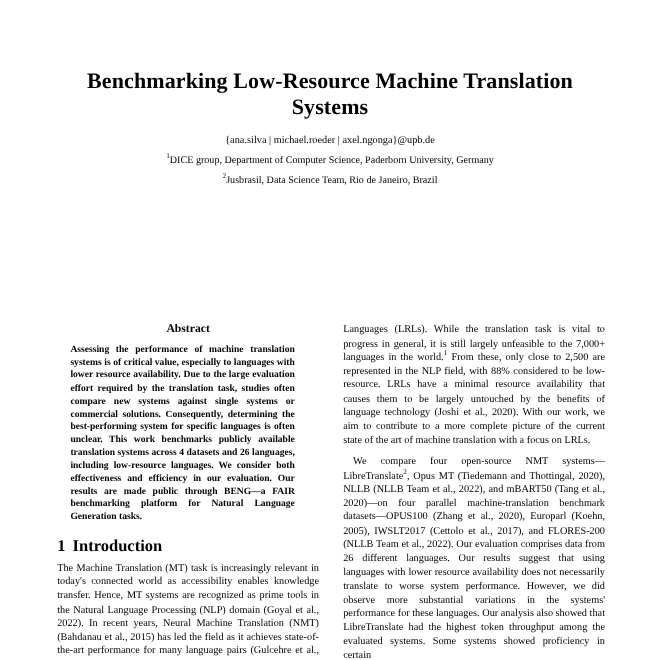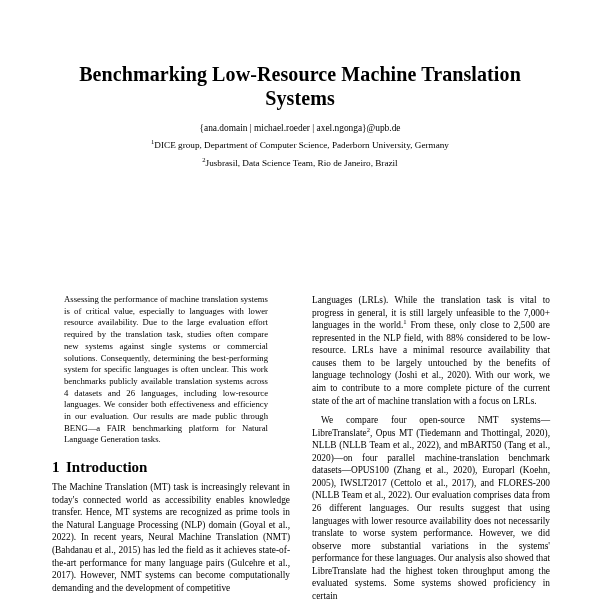--- a/index.html
+++ b/index.html
@@ -80,20 +80,21 @@
     font-weight: bold;
     text-align: left;
     margin: 13px 0 5px 0;
   }
   .abstract-body {
     font-size: 8.7px;
     line-height: 1.345;
     text-align: justify;
     margin: 0 22px 0 12px;
     hyphens: auto;
+    font-weight: bold;
   }
   .body-text {
     font-size: 9.35px;
     line-height: 1.345;
     text-align: justify;
     margin: 0;
     hyphens: auto;
   }
   .body-text + .body-text {
     margin-top: 7px;
@@ -112,28 +113,29 @@
   }
 </style>
 </head>
 <body>
 
 <div class="page">
 
   <div class="title">Benchmarking Low-Resource Machine Translation Systems</div>
 
 
-  <div class="emails">{ana.domain | michael.roeder | axel.ngonga}@upb.de</div>
+  <div class="emails">{ana.silva | michael.roeder | axel.ngonga}@upb.de</div>
 
   <div class="affil"><sup>1</sup>DICE group, Department of Computer Science, Paderborn University, Germany</div>
   <div class="affil"><sup>2</sup>Jusbrasil, Data Science Team, Rio de Janeiro, Brazil</div>
 
   <div class="columns">
 
     <div class="col">
+      <div class="section-head">Abstract</div>
       <div class="abstract-body">Assessing the performance of machine translation systems is of critical value, especially to languages with lower resource availability. Due to the large evaluation effort required by the translation task, studies often compare new systems against single systems or commercial solutions. Consequently, determining the best-performing system for specific languages is often unclear. This work benchmarks publicly available translation systems across 4 datasets and 26 languages, including low-resource languages. We consider both effectiveness and efficiency in our evaluation. Our results are made public through BENG—a FAIR benchmarking platform for Natural Language Generation tasks.</div>
 
       <div class="section-head-left">
         <span class="sec-num">1</span><span>Introduction</span>
       </div>
       <div class="body-text">The Machine Translation (MT) task is increasingly relevant in today's connected world as accessibility enables knowledge transfer. Hence, MT systems are recognized as prime tools in the Natural Language Processing (NLP) domain (Goyal et al., 2022). In recent years, Neural Machine Translation (NMT) (Bahdanau et al., 2015) has led the field as it achieves state-of-the-art performance for many language pairs (Gulcehre et al., 2017). However, NMT systems can become computationally demanding and the development of competitive</div>
     </div>
 
     <div class="col">
       <div class="body-text">Languages (LRLs). While the translation task is vital to progress in general, it is still largely unfeasible to the 7,000+ languages in the world.<sup class="fn">1</sup> From these, only close to 2,500 are represented in the NLP field, with 88% considered to be low-resource. LRLs have a minimal resource availability that causes them to be largely untouched by the benefits of language technology (Joshi et al., 2020). With our work, we aim to contribute to a more complete picture of the current state of the art of machine translation with a focus on LRLs.</div>

